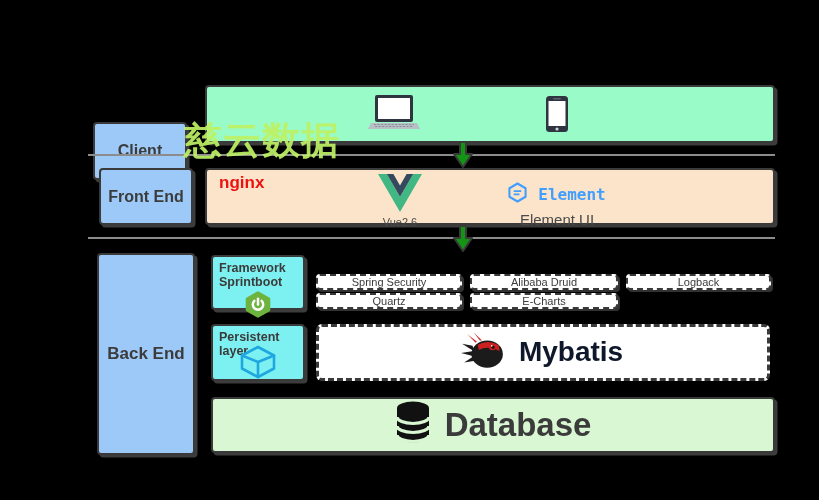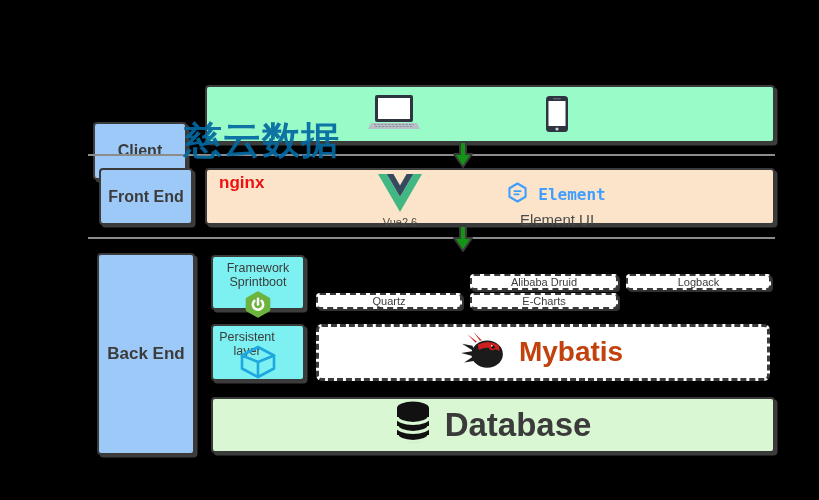--- a/index.html
+++ b/index.html
@@ -6,30 +6,30 @@
   #canvas{position:relative;width:819px;height:500px;background:#000;overflow:hidden;
           font-family:"Liberation Sans",sans-serif;color:#3b3b3b;}
   .abs{position:absolute;box-sizing:border-box;}
   .panel{border:2px solid #3a3a3a;border-radius:4px;box-shadow:2.5px 2.5px 0 rgba(110,110,110,.55);}
   .labelbox{background:#9CC9F7;display:flex;align-items:center;justify-content:center;
             font-weight:bold;font-size:16px;color:#3b3b3b;}
   .sep{background:#8c8c8c;height:2.5px;}
   .chip{background:#fff;border:2.5px dashed #3a3a3a;border-radius:4px;display:flex;
         align-items:center;justify-content:center;font-size:11px;color:#3b3b3b;
         box-shadow:2px 2px 0 rgba(110,110,110,.45);}
-  .cyanbox{background:#7DF1F1;padding:4px 6px;font-weight:normal;font-size:12.5px;line-height:1.15;text-align:center;}
+  .cyanbox{background:#7DF1F1;padding:4px 6px;font-weight:bold;font-size:12.5px;line-height:1.15;}
   .compbar{background:#62A8EE;border:2px solid #3a3a3a;border-radius:3px;display:flex;
            align-items:center;justify-content:center;color:#fff;font-size:11px;
            box-shadow:2px 2px 0 rgba(110,110,110,.45);}
   .watermark{z-index:20;font-family:"DejaVu Sans",sans-serif;font-weight:bold;font-size:38px;
-             color:#0369a1;opacity:.92;letter-spacing:1px;white-space:nowrap;line-height:1;}
+             color:#bef264;opacity:.92;letter-spacing:1px;white-space:nowrap;line-height:1;}
   .nginx{color:#EE1111;font-weight:bold;font-size:17px;}
   .caption{font-size:11px;color:#4a4a4a;}
   .element-text{font-family:"DejaVu Sans Mono",monospace;font-weight:bold;font-size:16px;color:#409EFF;}
-  .mybatis-text{font-weight:bold;font-size:28px;color:#c2410c;width:110px;text-align:center;
+  .mybatis-text{font-weight:bold;font-size:28px;color:#0f172a;width:110px;text-align:center;
                 word-break:break-all;line-height:1.15;}
   .database-text{font-weight:bold;font-size:33px;color:#3b3b3b;}
   .flexcc{display:flex;align-items:center;justify-content:center;}
 </style>
 </head>
 <body>
 
 <div id="canvas">
 
   <div class="abs watermark" style="left:184px;top:121px;">慈云数据</div>
@@ -112,20 +112,23 @@
       <span>
         <svg width="30" height="27" viewBox="0 0 30 28">
           <polygon points="15,1.5 26.5,8 26.5,20 15,26.5 3.5,20 3.5,8" fill="#6DB33F" stroke="#6DB33F" stroke-width="2.5" stroke-linejoin="round"></polygon>
           <path d="M15 8 v6" stroke="#fff" stroke-width="2.6" stroke-linecap="round" fill="none"></path>
           <path d="M11.2 10.2 a5.4 5.4 0 1 0 7.6 0" stroke="#fff" stroke-width="2.6" stroke-linecap="round" fill="none"></path>
         </svg>
       </span>
     </div>
   </div>
 
+  <div class="abs chip" style="left:316px;top:274px;width:146px;height:16px;">
+    <span>Spring Security</span>
+  </div>
   <div class="abs chip" style="left:470px;top:274px;width:148px;height:16px;">
     <span>Alibaba Druid</span>
   </div>
   <div class="abs chip" style="left:626px;top:274px;width:145px;height:16px;">
     <span>Logback</span>
   </div>
   <div class="abs chip" style="left:316px;top:293px;width:146px;height:16px;">
     <span>Quartz</span>
   </div>
   <div class="abs chip" style="left:470px;top:293px;width:148px;height:16px;">

